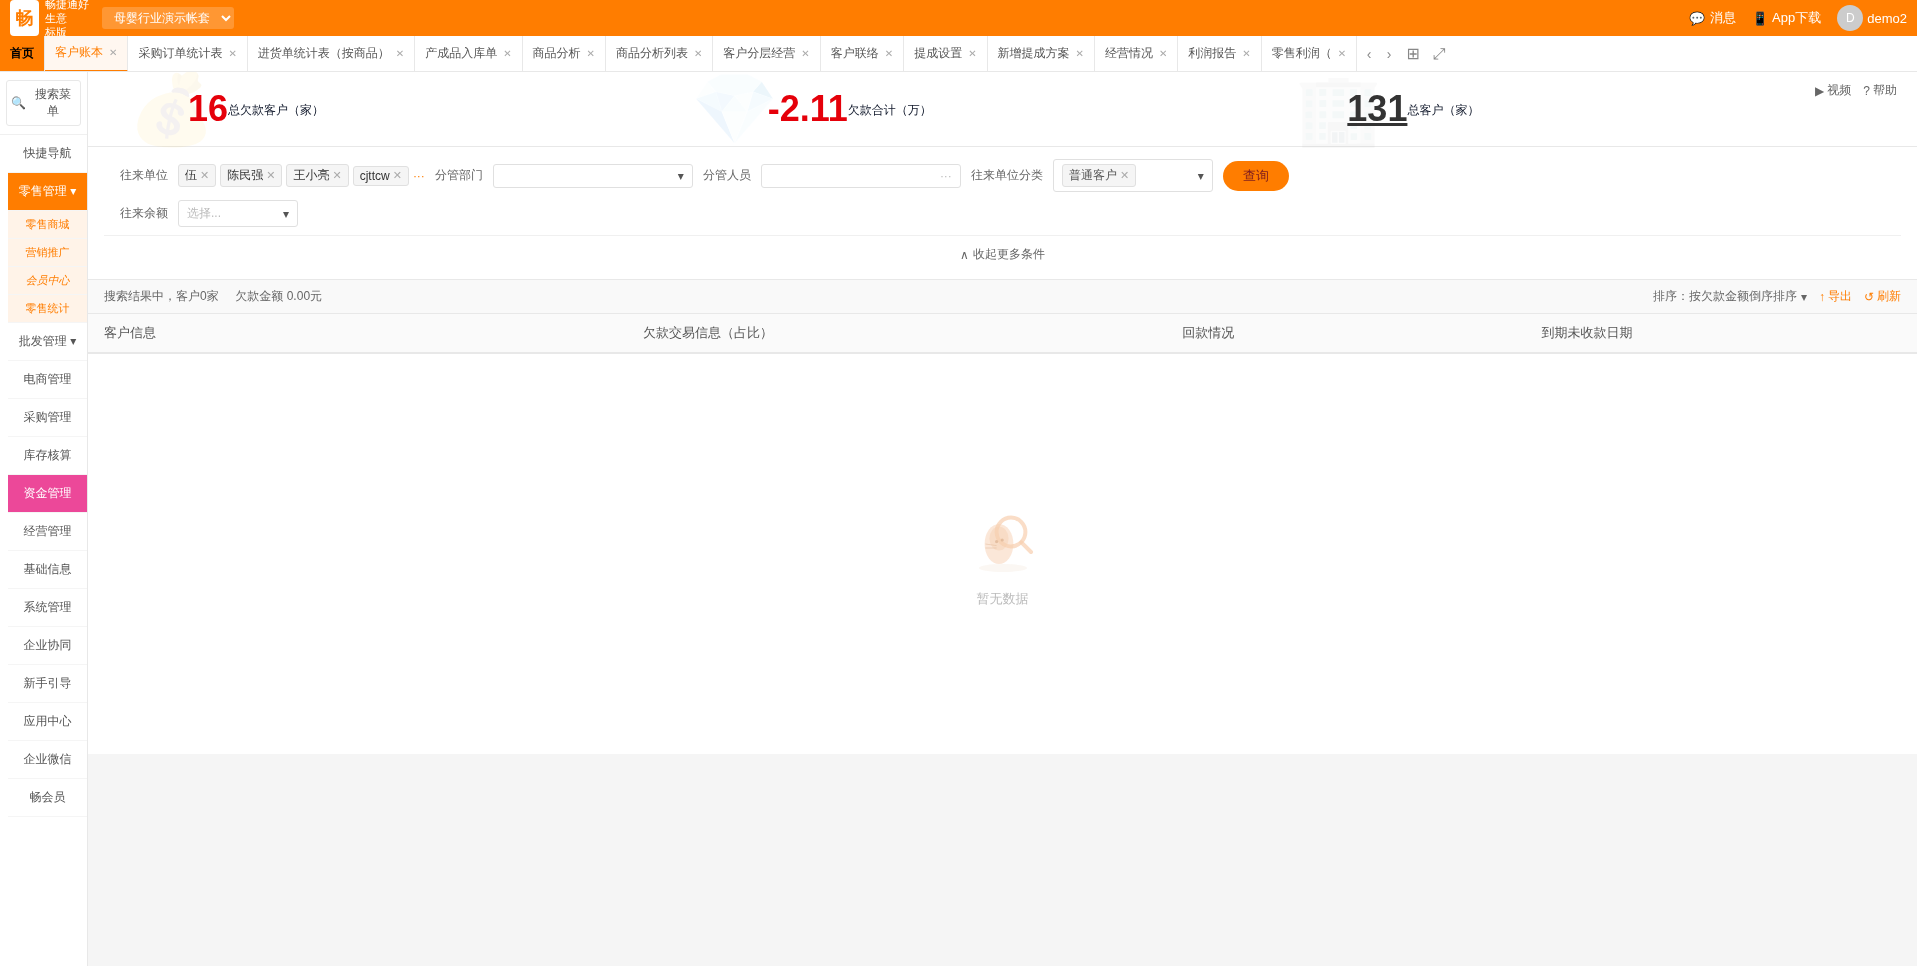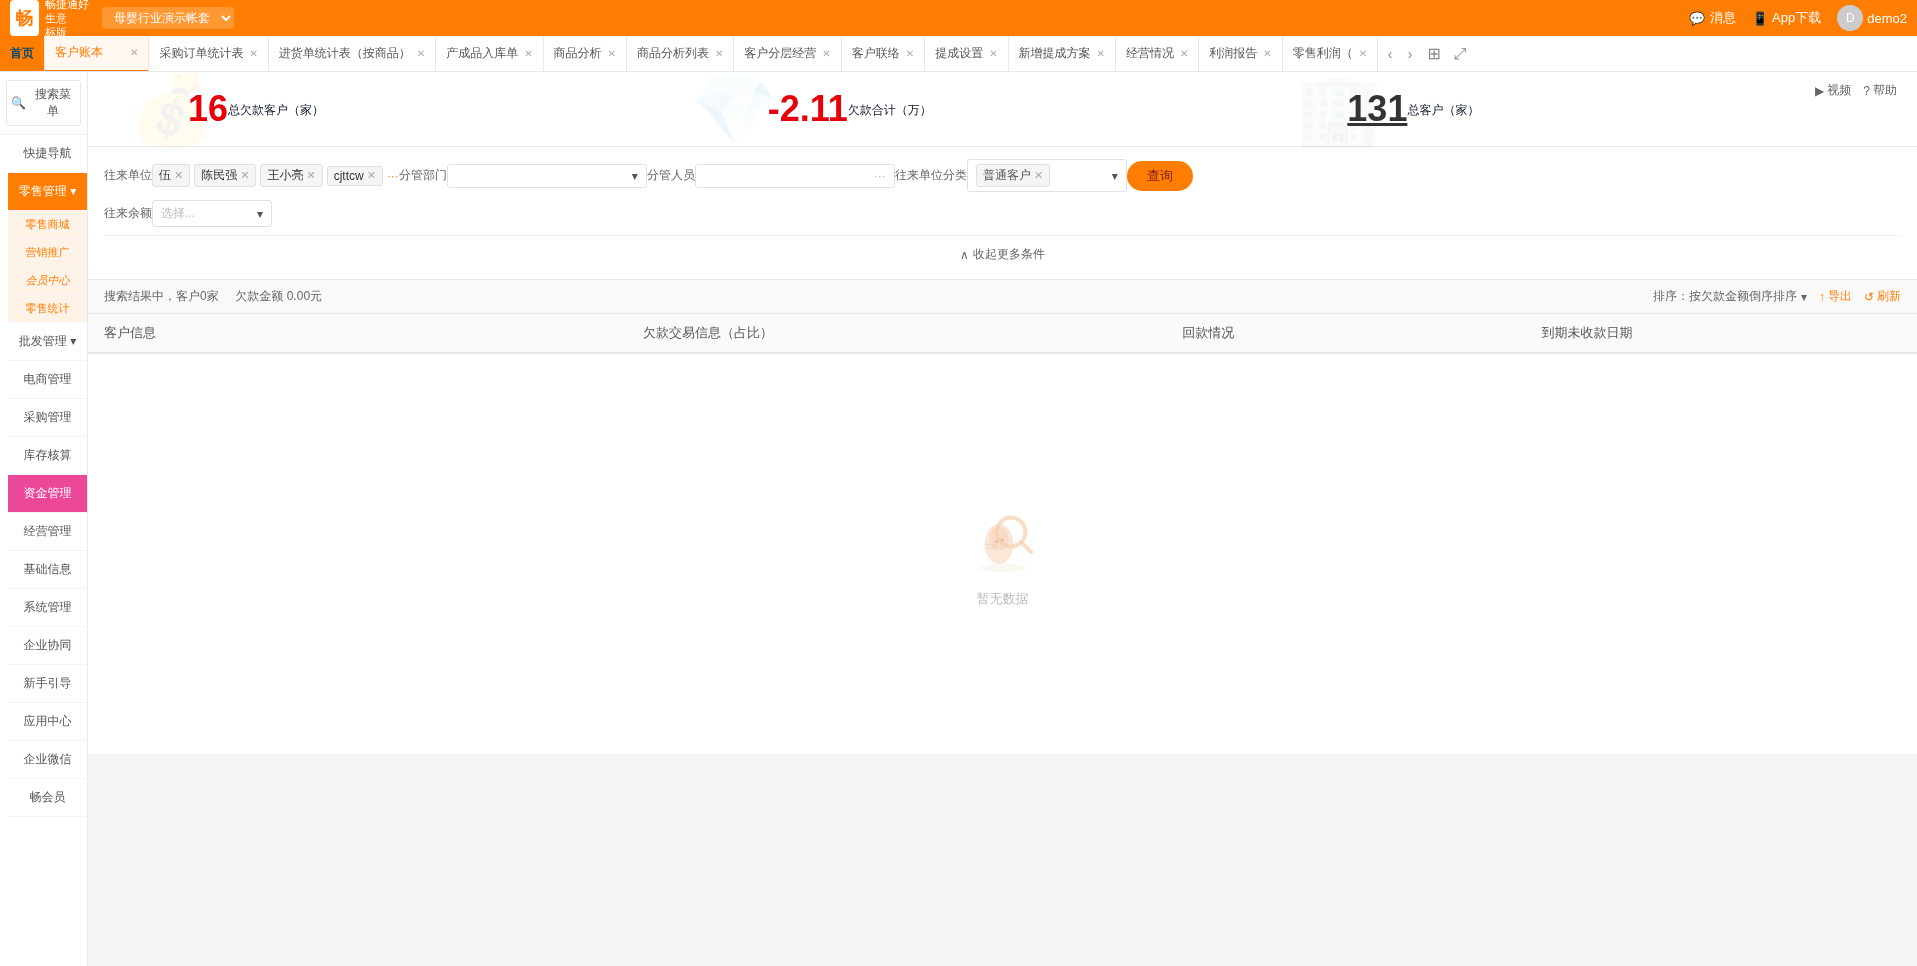--- a/index.html
+++ b/index.html
@@ -12,22 +12,22 @@
     .logo-icon { width: 36px; height: 36px; background: white; border-radius: 4px; display: flex; align-items: center; justify-content: center; color: #ff7d00; font-weight: bold; font-size: 18px; }
     .logo-text { font-size: 11px; line-height: 1.3; color: white; }
     .top-bar-selector { background: rgba(255,255,255,0.2); border: none; color: white; padding: 3px 8px; border-radius: 3px; font-size: 12px; cursor: pointer; margin-left: 4px; }
     .top-bar-right { margin-left: auto; display: flex; align-items: center; gap: 16px; color: white; font-size: 13px; }
     .top-bar-right-item { display: flex; align-items: center; gap: 4px; cursor: pointer; }
     .avatar { width: 26px; height: 26px; border-radius: 50%; background: #ccc; display: flex; align-items: center; justify-content: center; font-size: 12px; color: white; overflow: hidden; }
 
     
     .nav-tabs-bar { background: #fff; border-bottom: 1px solid #e8e8e8; display: flex; align-items: center; height: 36px; flex-shrink: 0; overflow: hidden; }
     .nav-tab { display: flex; align-items: center; padding: 0 10px; height: 36px; cursor: pointer; font-size: 12px; white-space: nowrap; border-right: 1px solid #e8e8e8; color: #555; position: relative; flex-shrink: 0; }
-    .nav-tab.active { background: #fff7f0; color: #ff7d00; border-bottom: 2px solid #ff7d00; gap: 21px; }
-    .nav-tab.home { background: #ff7d00; color: #0c4a6e; font-weight: bold; }
+    .nav-tab.active { background: #fff7f0; color: #ff7d00; border-bottom: 2px solid #ff7d00; }
+    .nav-tab.home { background: #ff7d00; color: #000000; font-weight: bold; }
     .nav-tab-close { margin-left: 6px; color: #aaa; font-size: 10px; cursor: pointer; }
     .nav-arrows { display: flex; align-items: center; margin-left: 2px; }
     .nav-arrow { width: 20px; height: 20px; display: flex; align-items: center; justify-content: center; cursor: pointer; color: #888; font-size: 14px; }
     .nav-expand { width: 24px; height: 24px; display: flex; align-items: center; justify-content: center; cursor: pointer; color: #888; font-size: 16px; margin-left: 2px; }
 
     
     .main-layout { display: flex; flex: 1; overflow: hidden; }
 
     
     .sidebar { width: 88px; background: #fff; border-right: 1px solid #e8e8e8; display: flex; flex-direction: column; flex-shrink: 0; overflow-y: auto; }
@@ -44,21 +44,21 @@
     .stat-block { flex: 1; display: flex; align-items: center; padding: 0 30px; position: relative; }
     .stat-value { font-size: 36px; font-weight: bold; }
     .stat-value.red { color: #e5000a; }
     .stat-value.dark { color: #333; text-decoration: underline; }
     .stat-label { font-size: 12px; color: #0f172a; margin-top: 2px; }
     .banner-right-actions { position: absolute; right: 20px; top: 10px; display: flex; gap: 12px; font-size: 12px; color: #666; }
     .banner-action { display: flex; align-items: center; gap: 3px; cursor: pointer; }
 
     
     .filter-bar { background: white; padding: 12px 16px; border-bottom: 1px solid #e8e8e8; }
-    .filter-row { display: flex; align-items: center; flex-wrap: wrap; margin-bottom: 8px; }
+    .filter-row { display: flex; align-items: center; gap: 10px; flex-wrap: wrap; margin-bottom: 8px; margin-left: 16px; }
     .filter-label { color: #666; font-size: 12px; white-space: nowrap; }
     .filter-tags { display: flex; flex-wrap: wrap; gap: 4px; align-items: center; }
     .filter-tag { background: #f5f5f5; border: 1px solid #e0e0e0; border-radius: 3px; padding: 2px 6px; font-size: 12px; display: flex; align-items: center; gap: 3px; }
     .filter-tag-close { cursor: pointer; color: #aaa; font-size: 11px; }
     .filter-more { color: #ff7d00; font-size: 12px; cursor: pointer; }
     .filter-select { border: 1px solid #e0e0e0; border-radius: 3px; padding: 4px 8px; font-size: 12px; color: #555; cursor: pointer; background: white; min-width: 120px; display: flex; align-items: center; justify-content: space-between; gap: 20px; }
     .filter-select-wide { min-width: 200px; }
     .filter-ellipsis { color: #bbb; cursor: pointer; }
     .collapse-btn { display: flex; align-items: center; justify-content: center; color: #666; font-size: 12px; cursor: pointer; gap: 4px; padding: 4px 0; }
     .query-btn { background: #ff7d00; color: #7f1d1d; border: none; border-radius: 15px; padding: 6px 20px; font-size: 13px; cursor: pointer; white-space: nowrap; }

